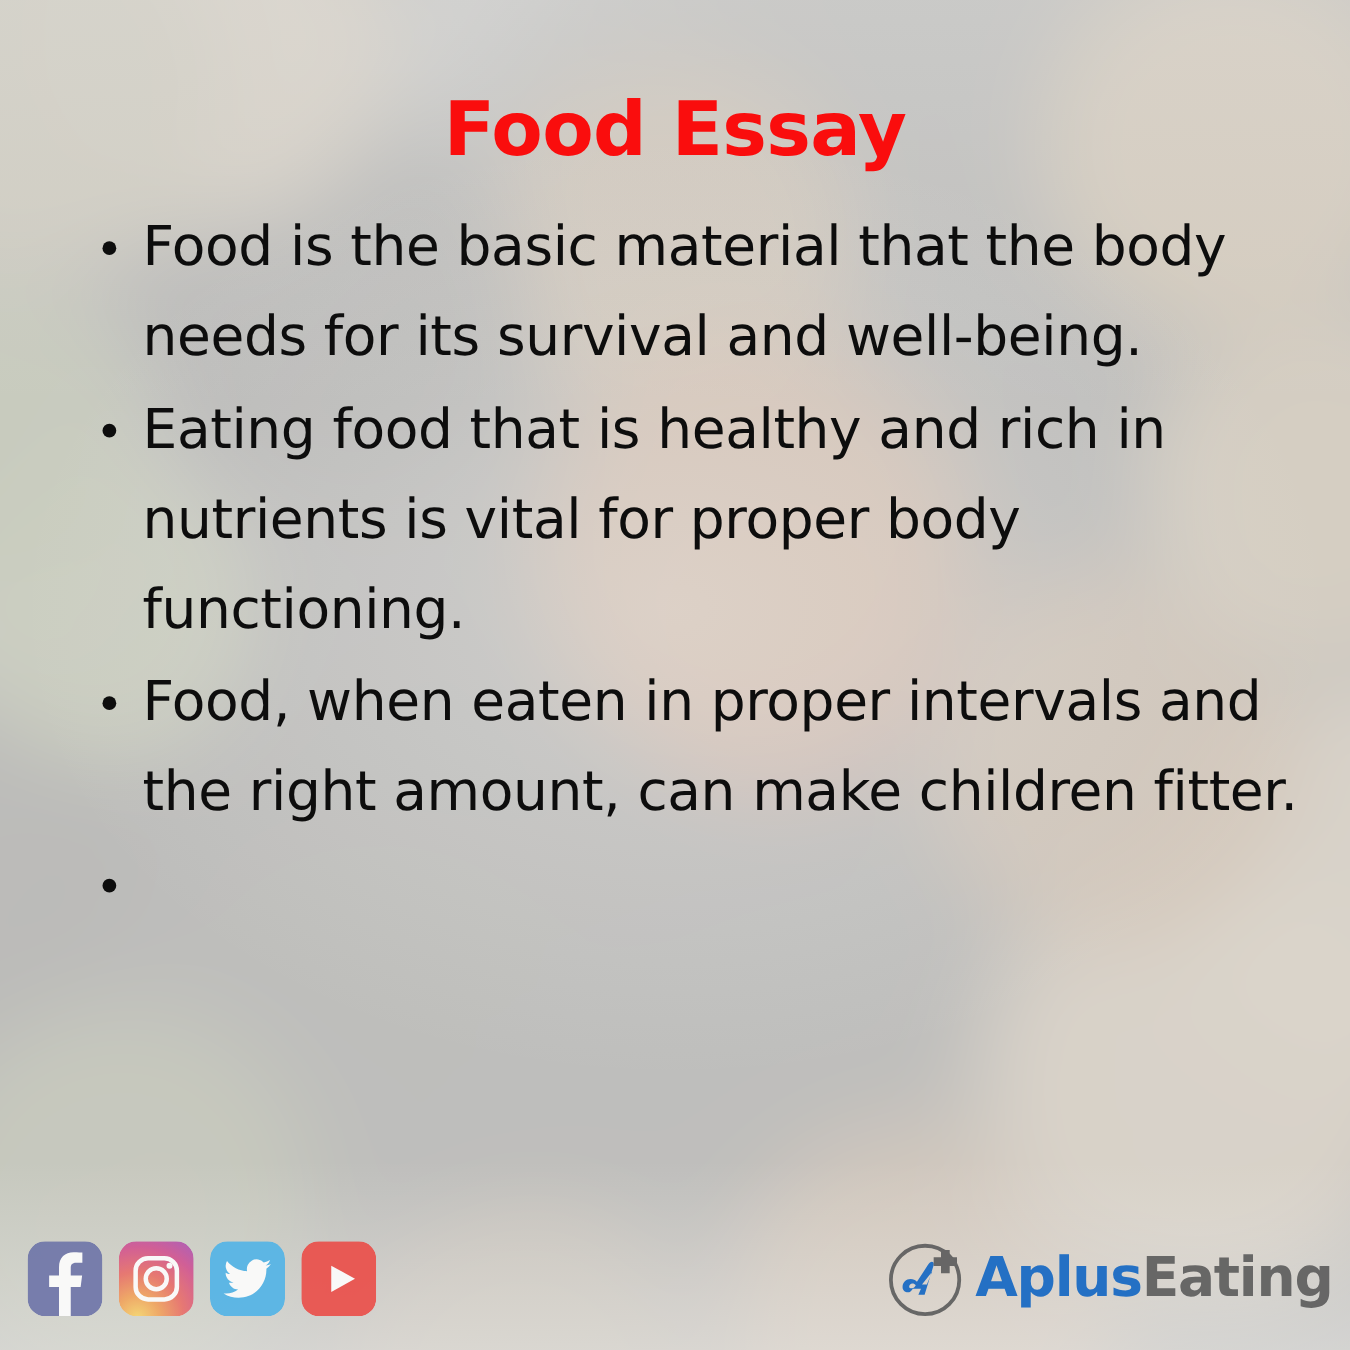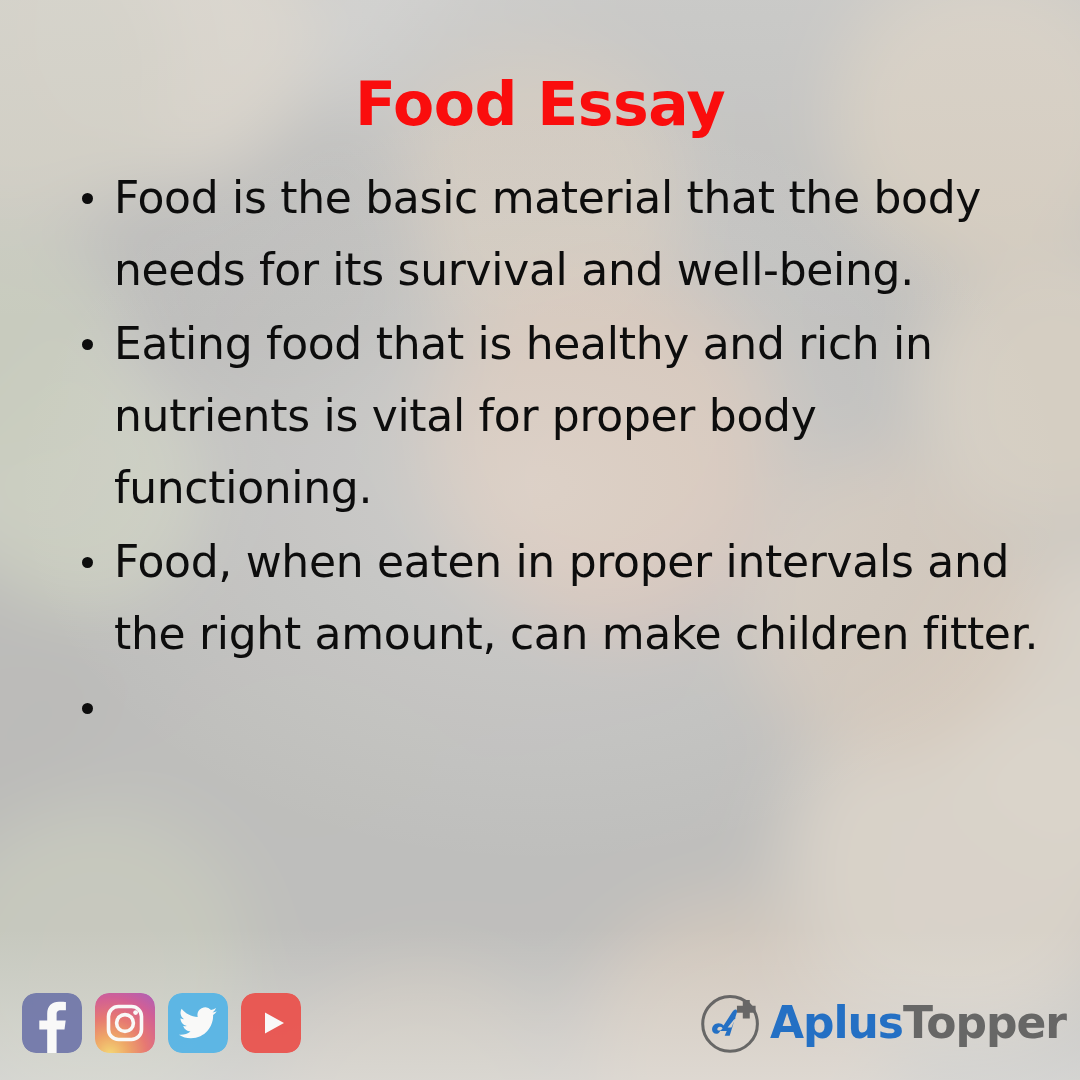--- a/index.html
+++ b/index.html
@@ -243,17 +243,17 @@
       </span>
 
     </div>
 
     <div class="brand">
       <svg class="brand-mark" viewBox="0 0 70 70" aria-hidden="true">
         <circle cx="34" cy="36" r="29" fill="none" stroke="#5e5e5e" stroke-width="3.2"></circle>
         <path d="M19.5 46.5c-2.6 0-4.6-1.9-4.6-4.6 0-3.6 3-6.6 6.8-6.6 2.3 0 4 .9 5.4 2.3l9.4-14.4c1.1-1.7 2.2-2.6 3.3-2.6 1 0 1.6.7 1.6 1.9 0 .8-.2 1.7-.6 2.6L33.6 48.6h-5.3l2.2-5.2h-6.9c-1.2 1.9-2.6 3.1-4.1 3.1zm3.6-3.5c.9 0 1.8-.7 2.6-1.9l.4-.6c-.8-.9-1.7-1.4-2.8-1.4-1.6 0-2.8 1.2-2.8 2.6 0 .8.6 1.3 1.6 1.3zm8.3-3.1h4.1l4.6-11.1-8.7 11.1z" fill="#1568c4"></path>
         <path d="M47.5 10.5h7.4v6.2h6.2v7.4h-6.2v6.2h-7.4v-6.2h-6.2v-7.4h6.2z" fill="#5e5e5e"></path>
       </svg>
-      <span class="brand-text"><span class="brand-a">Aplus</span><span class="brand-b">Topper</span></span>
+      <span class="brand-text"><span class="brand-a">Aplus</span><span class="brand-b">Eating</span></span>
     </div>
 
   </div>
 </div>
 
 </body></html>

